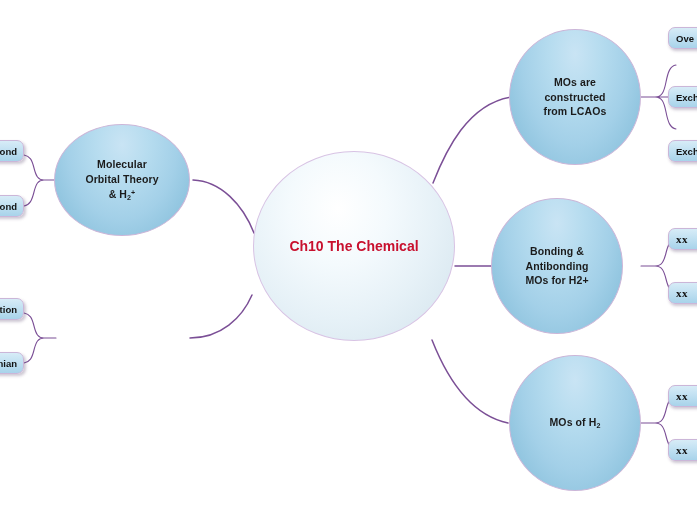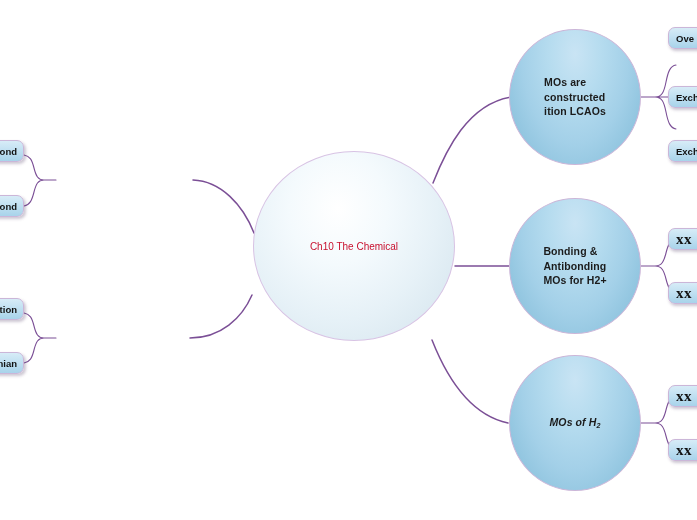--- a/index.html
+++ b/index.html
@@ -3,60 +3,60 @@
 <meta charset="utf-8">
 <style>
   html,body{margin:0;padding:0;background:#ffffff;}
   body{width:697px;height:520px;overflow:hidden;position:relative;
        font-family:"Liberation Sans", sans-serif;}
   #stage{position:absolute;left:0;top:0;width:697px;height:520px;overflow:hidden;background:#fff;}
 
   svg#links{position:absolute;left:0;top:0;width:697px;height:520px;overflow:visible;}
 
   .node{position:absolute;border-radius:50%;
-        display:flex;align-items:center;justify-content:center;
+        display:flex;align-items:center;justify-content:center;text-align:center;
         box-sizing:border-box;}
 
   .branch{
     background:radial-gradient(ellipse at 50% 18%, #c9e4f4 0%, #b6dcef 28%, #a3d0e8 58%, #8cc2dd 85%, #83bcd8 100%);
     border:1px solid #cbb6d8;
     color:#1b1b1b;
     font-size:10.5px;
     line-height:1.42;
     font-weight:600;
     letter-spacing:.1px;
   }
 
   .center{
     background:radial-gradient(ellipse at 42% 30%, #ffffff 0%, #f4fafd 30%, #e6f1f7 60%, #dbe9f1 82%, #d3e3ec 100%);
     border:1.2px solid #d8c3e4;
     color:#c8102e;
-    font-weight:400;
-    font-size:10px;
+    font-weight:700;
+    font-size:14px;
     line-height:1.5;
   }
 
   .leaf{
     position:absolute;
     box-sizing:border-box;
     border:1px solid #cbb6d8;
     border-radius:7px;
     background:linear-gradient(to bottom, #d7ecf7 0%, #c2e1f2 45%, #a8d3ea 100%);
     box-shadow:1.5px 2px 3px rgba(90,70,110,.30);
     color:#111;
     font-size:9.5px;
     font-weight:700;
     display:flex;align-items:center;
     white-space:nowrap;
     overflow:hidden;
   }
   .leaf.left{justify-content:flex-end;padding-right:6px;}
   .leaf.right{justify-content:flex-start;padding-left:7px;}
   .leaf .lbl{display:block;}
-  .leaf.xx .lbl{font-family:"Liberation Serif", serif;font-weight:700;font-size:15px;letter-spacing:.4px;}
+  .leaf.xx .lbl{font-family:"Liberation Serif", serif;font-weight:700;font-size:11px;letter-spacing:.4px;}
 
   .ctr-line{display:block;}
   sub{font-size:.68em;vertical-align:-0.28em;}
   sup{font-size:.68em;vertical-align:0.42em;}
 </style>
 </head>
 <body>
 
 <div id="stage">
 
@@ -87,39 +87,46 @@
                M655,423 C662,423 664,428 666,436 C668,444 670,449 676,450" stroke-width="1.1"></path>
     </g>
   </svg>
 
   <div class="node center" style="left:253px;top:151px;width:202px;height:190px;">
     <div>
       <span class="ctr-line">Ch10 The Chemical</span>
     </div>
   </div>
 
+  <div class="node branch" style="left:54px;top:124px;width:136px;height:112px;">
+    <div>
+      <span class="ctr-line">Molecular</span>
+      <span class="ctr-line">Orbital Theory</span>
+      <span class="ctr-line">&amp; H<sub>2</sub><sup>+</sup></span>
+    </div>
+  </div>
 
 
   <div class="node branch" style="left:509px;top:29px;width:132px;height:136px;">
     <div>
       <span class="ctr-line">MOs are</span>
       <span class="ctr-line">constructed</span>
-      <span class="ctr-line">ition LCAOs</span>
+      <span class="ctr-line">from LCAOs</span>
     </div>
   </div>
 
-  <div class="node branch" style="left:509px;top:198px;width:132px;height:136px;">
+  <div class="node branch" style="left:491px;top:198px;width:132px;height:136px;">
     <div>
       <span class="ctr-line">Bonding &amp;</span>
       <span class="ctr-line">Antibonding</span>
       <span class="ctr-line">MOs for H2+</span>
     </div>
   </div>
 
-  <div class="node branch" style="left:509px;top:355px;width:132px;height:136px;font-style:italic;">
+  <div class="node branch" style="left:509px;top:355px;width:132px;height:136px;">
     <div>
       <span class="ctr-line">MOs of H<sub>2</sub></span>
     </div>
   </div>
 
   <div class="leaf left" style="left:-26px;top:140px;width:50px;height:22px;">
     <span class="lbl">Bond</span>
   </div>
   <div class="leaf left" style="left:-26px;top:195px;width:50px;height:22px;">
     <span class="lbl">Bond</span>

